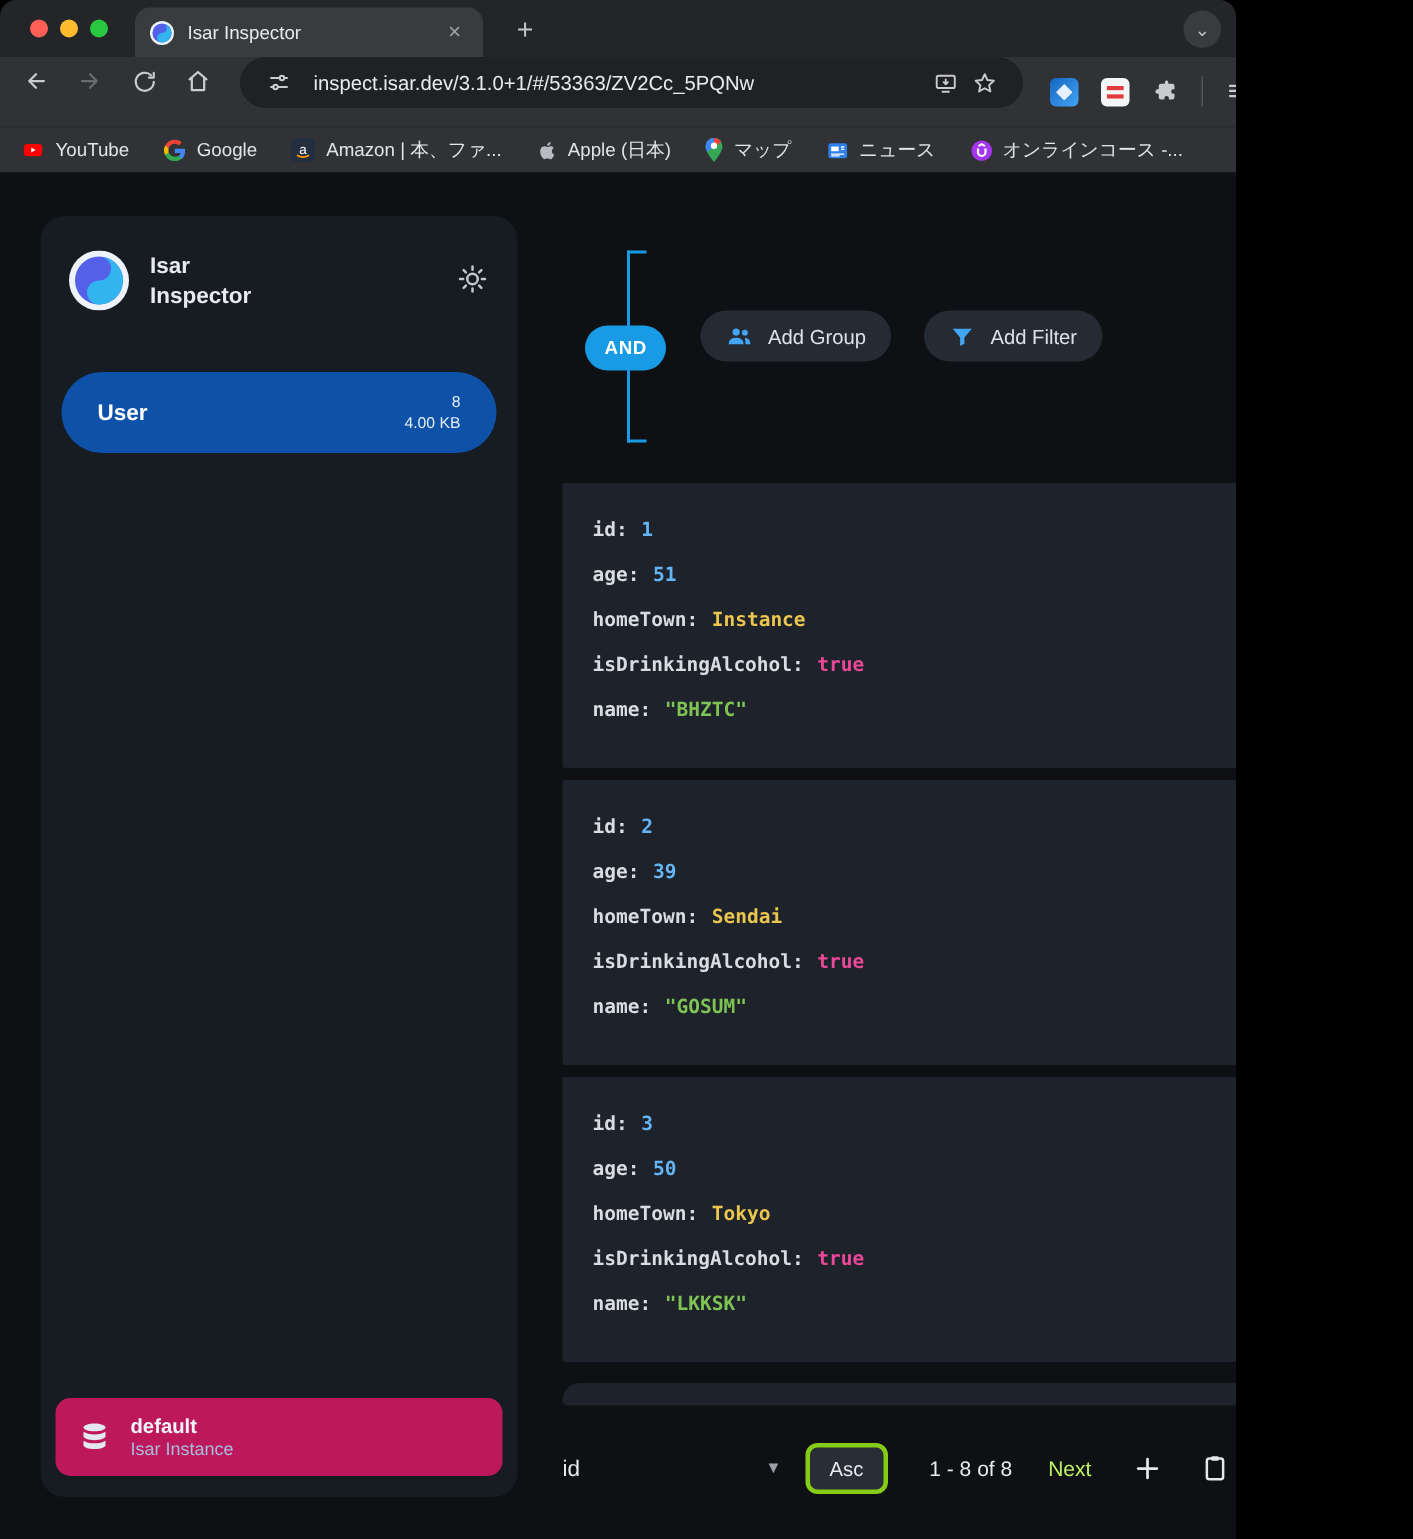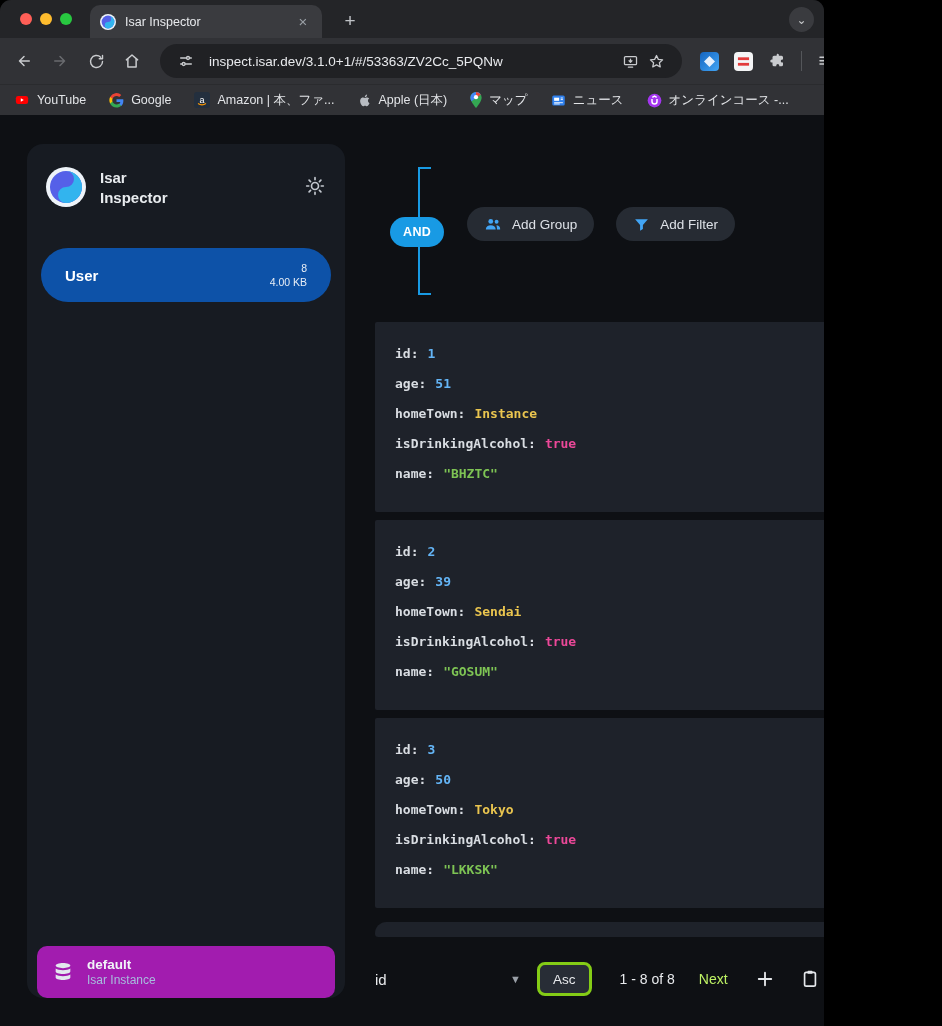--- a/index.html
+++ b/index.html
@@ -12,21 +12,21 @@
   .traffic{position:absolute;left:20px;top:13px;display:flex;gap:8px;}
   .light{width:12px;height:12px;border-radius:50%;}
   .light.red{background:#ff5f57;}.light.yellow{background:#febc2e;}.light.green{background:#28c840;}
   .tab{position:absolute;left:90px;bottom:0;width:232px;height:33px;background:#3a3b3f;border-radius:10px 10px 0 0;display:flex;align-items:center;padding:0 10px;box-sizing:border-box;}
   .tab-title{flex:1;margin-left:9px;font-size:12.5px;color:#e8eaed;white-space:nowrap;overflow:hidden;}
   .tab-close{color:#9aa0a6;font-size:15px;width:18px;height:18px;line-height:17px;text-align:center;border-radius:50%;}
   .newtab{position:absolute;left:336px;bottom:3px;width:28px;height:28px;color:#c0c3c7;font-size:19px;line-height:27px;text-align:center;border-radius:50%;}
   .tabsearch{position:absolute;right:10px;top:7px;width:25px;height:25px;border-radius:50%;background:#3a3b3f;display:flex;align-items:center;justify-content:center;color:#c6c8ca;font-size:12px;}
 
   
-  .navbar{height:46px;background:#313236;display:flex;align-items:center;padding:0 8px;gap:4px;flex:0 0 auto;}
+  .navbar{height:46px;background:#313236;display:flex;padding:0 8px;gap:4px;flex:0 0 auto;}
   .navbtn{width:32px;height:32px;display:flex;align-items:center;justify-content:center;border-radius:50%;flex:0 0 auto;}
   .urlbar{width:522px;height:34px;background:#202124;border-radius:17px;display:flex;align-items:center;padding:0 13px;margin:0 8px;box-sizing:border-box;flex:0 0 auto;}
   .url-text{flex:1;margin-left:10px;font-size:13.5px;color:#e8eaed;white-space:nowrap;overflow:hidden;}
   .nav-right{margin-left:auto;display:flex;align-items:center;gap:4px;}
   .ext-icon{width:30px;height:30px;display:flex;align-items:center;justify-content:center;border-radius:50%;flex:0 0 auto;}
   .ext-chip{width:19px;height:19px;border-radius:4px;display:flex;align-items:center;justify-content:center;}
   .sep{width:1px;height:20px;background:#54565a;margin:0 5px;}
   .avatar{width:24px;height:24px;border-radius:50%;background:radial-gradient(circle at 35% 30%,#9fd1ff,#2f7fd6 55%,#174f92);}
   .urlbar .ubtn{width:26px;height:26px;display:flex;align-items:center;justify-content:center;}
 
@@ -38,21 +38,21 @@
   
   .page{position:relative;flex:1;background:#0e1014;}
   .sidebar{position:absolute;left:27px;top:29px;width:318px;height:854px;background:#171b22;border-radius:16px;box-sizing:border-box;}
   .sb-header{display:flex;align-items:flex-start;padding:23px 20px 0 19px;}
   .logo{width:40px;height:40px;flex:0 0 auto;display:block;}
   .brand{margin-left:14px;font-size:15px;font-weight:bold;color:#e8ebee;line-height:20px;padding-top:1px;}
   .theme-toggle{margin-left:auto;margin-top:9px;display:flex;}
   .collection{margin:40px 14px 0;height:54px;border-radius:27px;background:#0d52a8;display:flex;align-items:center;padding:0 24px;box-sizing:border-box;}
   .col-name{font-size:15px;font-weight:bold;color:#fff;}
   .col-meta{margin-left:auto;display:flex;flex-direction:column;align-items:flex-end;font-size:10.5px;color:#e7edf5;line-height:14px;}
-  .instance{position:absolute;left:10px;right:10px;bottom:0;height:52px;border-radius:10px;background:#a21caf;display:flex;align-items:center;padding:0 15px;box-sizing:border-box;gap:13px;}
+  .instance{position:absolute;left:10px;right:10px;bottom:14px;height:52px;border-radius:10px;background:#be185d;display:flex;align-items:center;padding:0 15px;box-sizing:border-box;gap:13px;}
   .inst-name{font-size:13.5px;font-weight:bold;color:#f1f4f8;line-height:17px;}
   .inst-sub{font-size:12px;color:#a7bddd;line-height:15px;}
 
   
   .main{position:absolute;left:375px;top:0;width:535px;height:912px;}
   .filter-group{position:relative;margin-top:46px;height:140px;}
   .bracket{position:absolute;left:43px;top:6px;width:13px;height:128px;border:2.5px solid #189ae4;border-right:none;box-sizing:border-box;}
   .and-pill{position:absolute;left:15px;top:56px;height:30px;padding:0 13px;border-radius:15px;background:#189ae4;color:#fff;font-size:12.5px;font-weight:bold;letter-spacing:.4px;z-index:2;}
   .filter-content{padding-left:92px;padding-top:33px;}
   .hint{font-size:14.5px;line-height:19px;color:#8b9198;}

